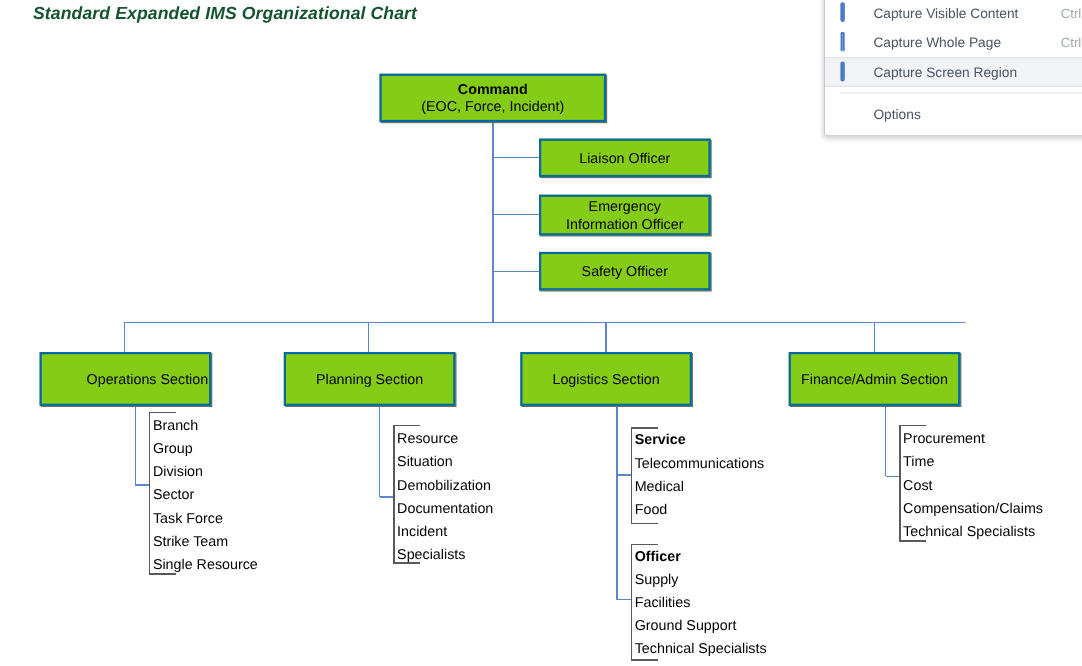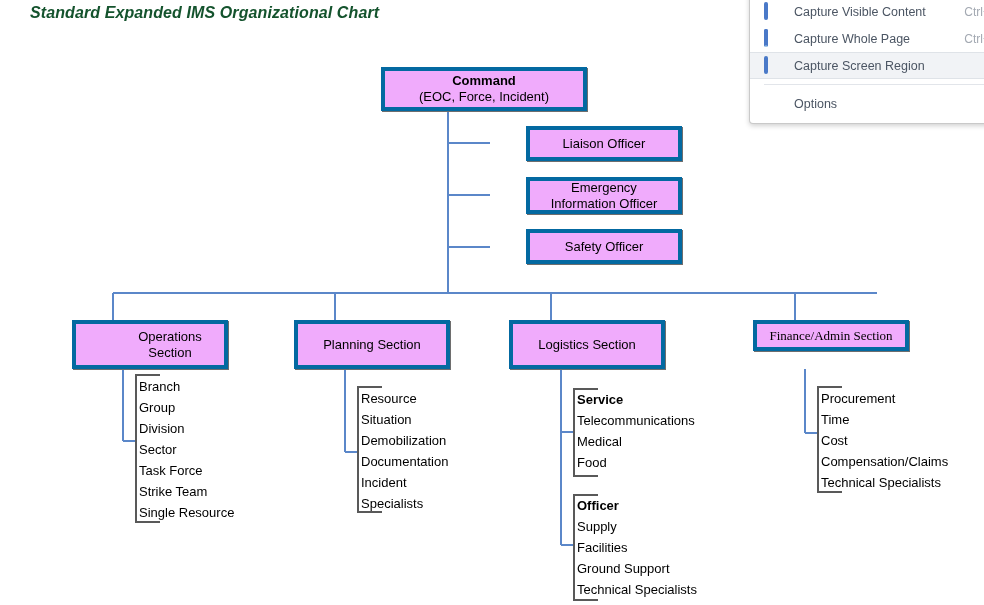--- a/index.html
+++ b/index.html
@@ -36,31 +36,30 @@
     top: 0;
     width: 984px;
     height: 605px;
     pointer-events: none;
   }
 
   
   .node {
     position: absolute;
     box-sizing: border-box;
-    background: #f0abfc;
-    border: 4px solid #0369a1;
+    background: #84cc16;
+    border: 2px solid #0369a1;
     box-shadow: 1px 1px 0 0 #6e6e6e;
     display: flex;
     align-items: center;
     justify-content: center;
     text-align: center;
     font-size: 13px;
     line-height: 16px;
     color: #000;
-    margin-left: 36px;
   }
   .node .line1 { font-weight: bold; }
   .node .stack { display: block; }
 
   
   .sublist {
     position: absolute;
     font-size: 13px;
     line-height: 21px;
     color: #000;
@@ -219,21 +218,21 @@
 </div>
 
 <div class="node" style="left:258px; top:320px; width:156px; height:49px;">
   <span>Planning Section</span>
 </div>
 
 <div class="node" style="left:473px; top:320px; width:156px; height:49px;">
   <span>Logistics Section</span>
 </div>
 
-<div class="node" style="left:717px; top:320px; width:156px; height:31px;font-family:Liberation Serif, serif;">
+<div class="node" style="left:717px; top:320px; width:156px; height:49px;">
   <span>Finance/Admin Section</span>
 </div>
 
 <div class="sublist" style="left:139px; top:376px; width:150px;">Branch
 Group
 Division
 Sector
 Task Force
 Strike Team
 Single Resource</div>

